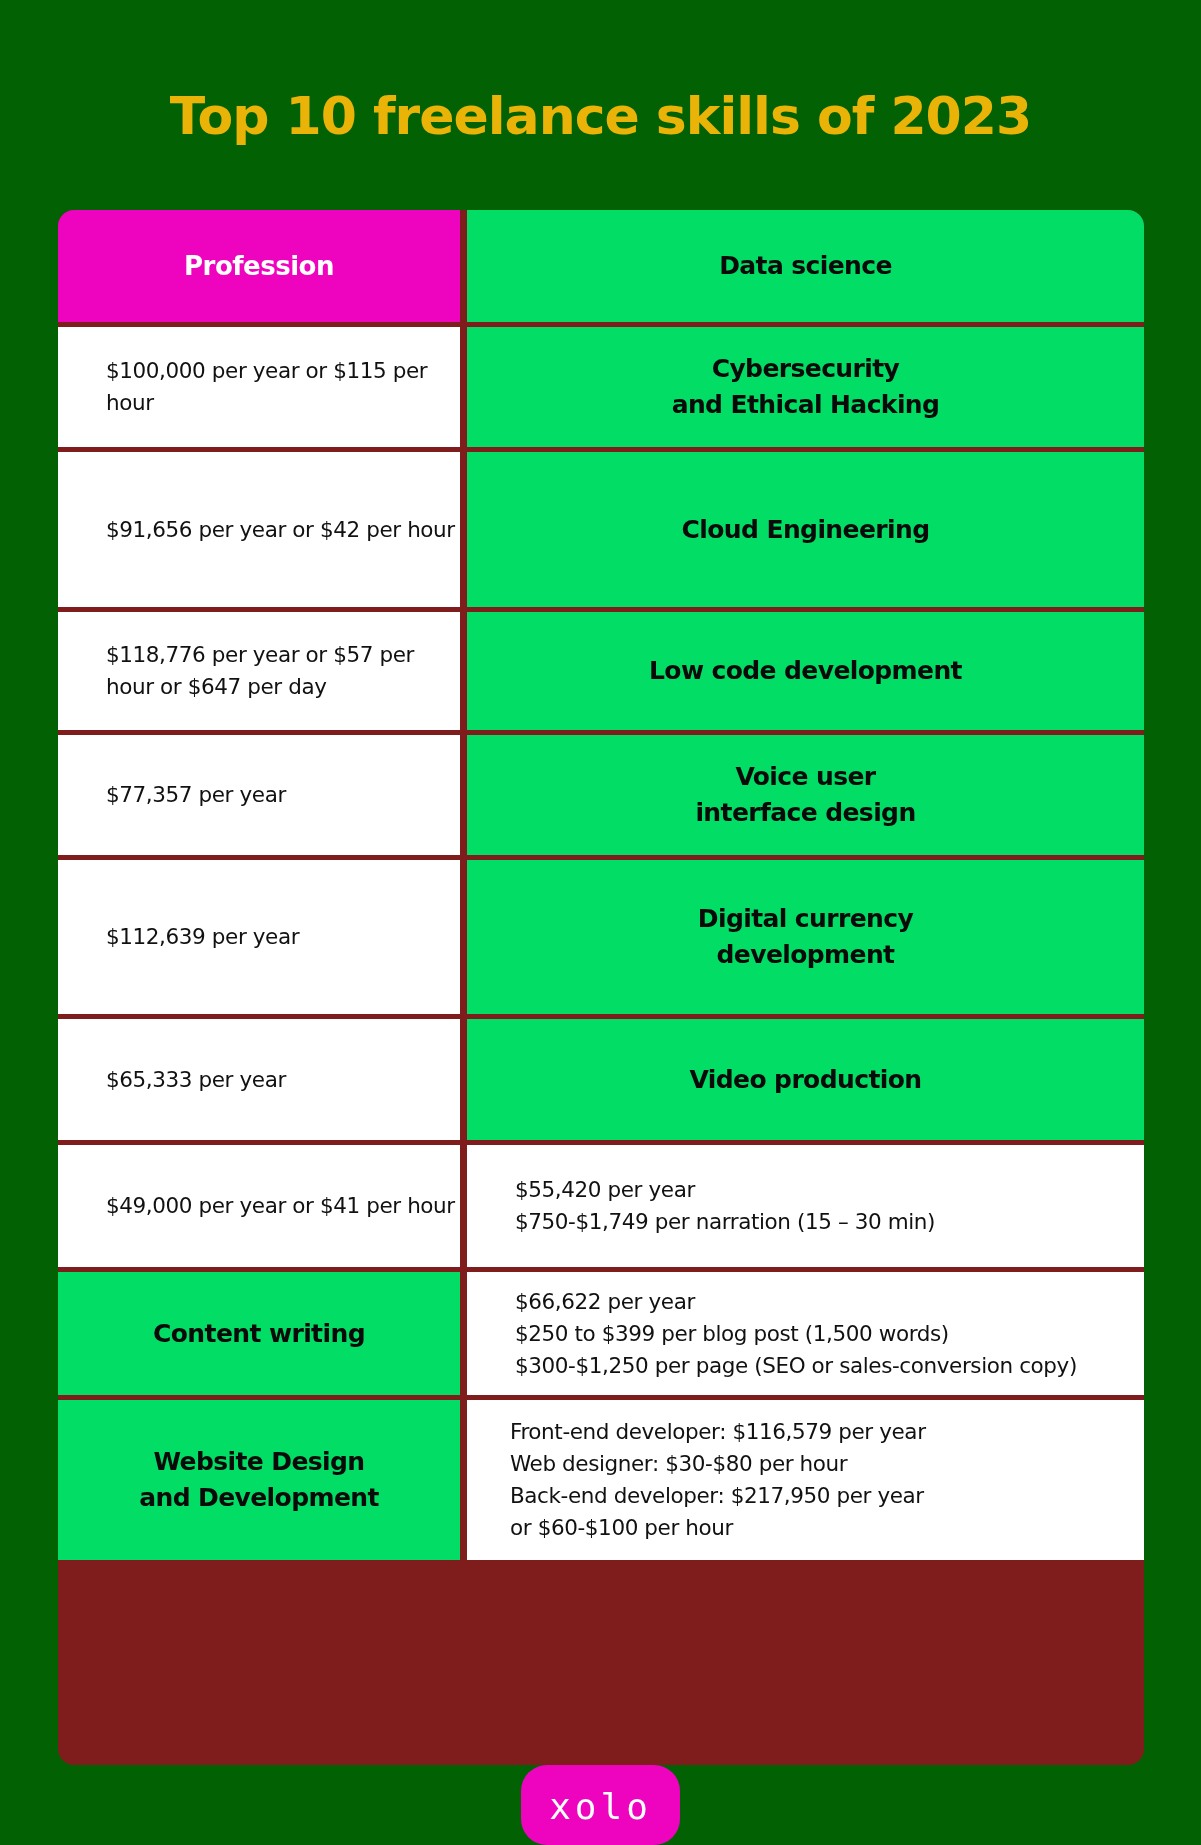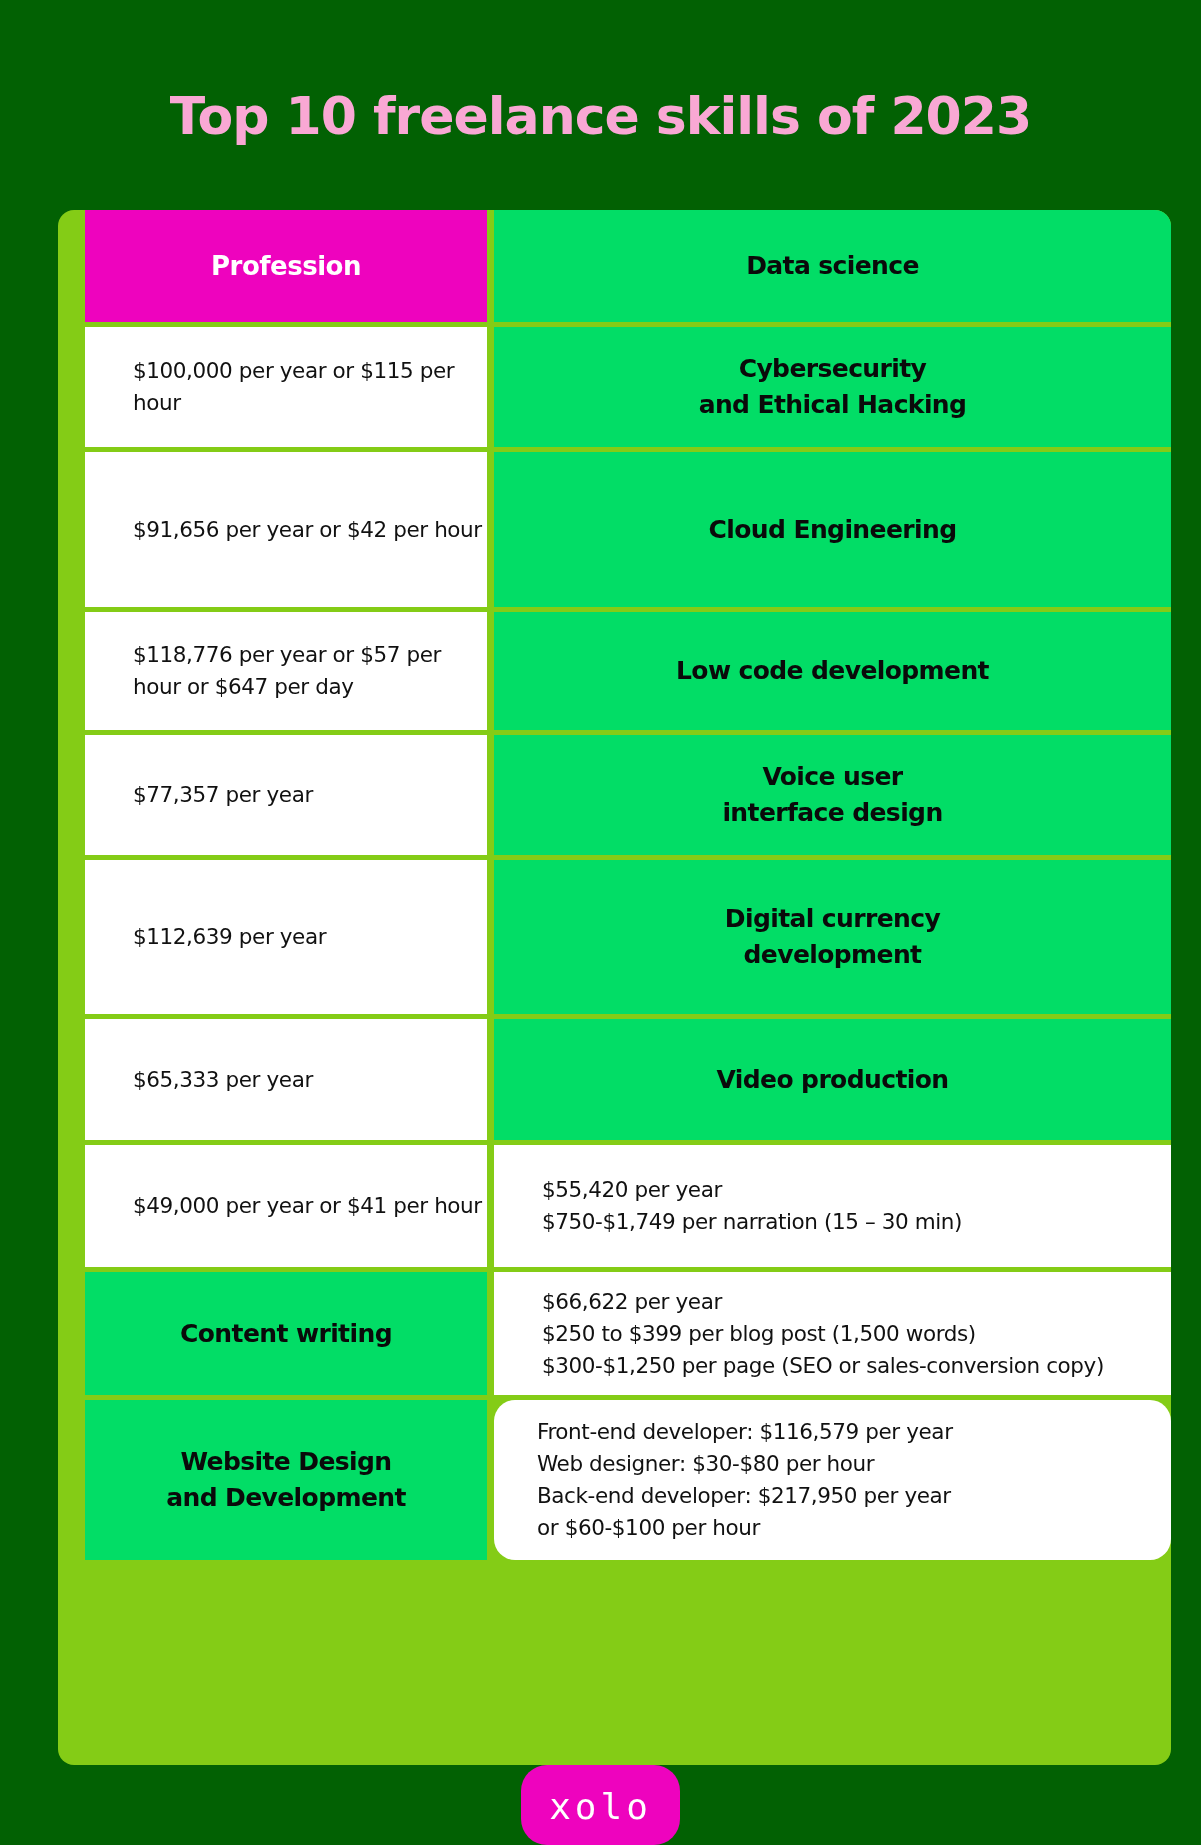--- a/index.html
+++ b/index.html
@@ -13,43 +13,42 @@
     position: relative;
     overflow: hidden;
     font-family: "Liberation Sans", "DejaVu Sans", sans-serif;
   }
   .page-title {
     position: absolute;
     left: 0;
     top: 84px;
     width: 1201px;
     text-align: center;
-    color: #f9a8d4;
+    color: #eab308;
     font-family: "DejaVu Sans", sans-serif;
     font-weight: bold;
     font-size: 52px;
     letter-spacing: -1px;
     line-height: 64px;
     margin: 0;
   }
   .table {
     position: absolute;
     left: 58px;
     top: 210px;
     width: 1086px;
     height: 1555px;
     border-radius: 16px;
     overflow: hidden;
     display: grid;
     grid-template-columns: 402px 677px;
     column-gap: 7px;
     grid-template-rows: 112px 120px 155px 118px 120px 154px 121px 122px 123px 160px 197px;
     row-gap: 5px;
-    background: #84cc16;
-    padding-left: 27px;
+    background: #7f1d1d;
   }
   .th {
     background: #ee03be;
     color: #ffffff;
     font-family: "DejaVu Sans", sans-serif;
     font-weight: bold;
     font-size: 26px;
     letter-spacing: -0.5px;
     display: flex;
     align-items: center;
@@ -76,21 +75,21 @@
     color: #111111;
     font-family: "DejaVu Sans", sans-serif;
     font-size: 21.5px;
     letter-spacing: -0.4px;
     line-height: 32px;
     display: flex;
     flex-direction: column;
     justify-content: center;
     padding: 0 0 0 48px;
   }
-  .cell-earn.tight { padding-left: 43px; border-radius: 21px; }
+  .cell-earn.tight { padding-left: 43px; }
   .earn-line { display: block; }
   .logo-box {
     position: absolute;
     left: 521px;
     top: 1765px;
     width: 159px;
     height: 80px;
     background: #ee03be;
     display: flex;
     align-items: center;

